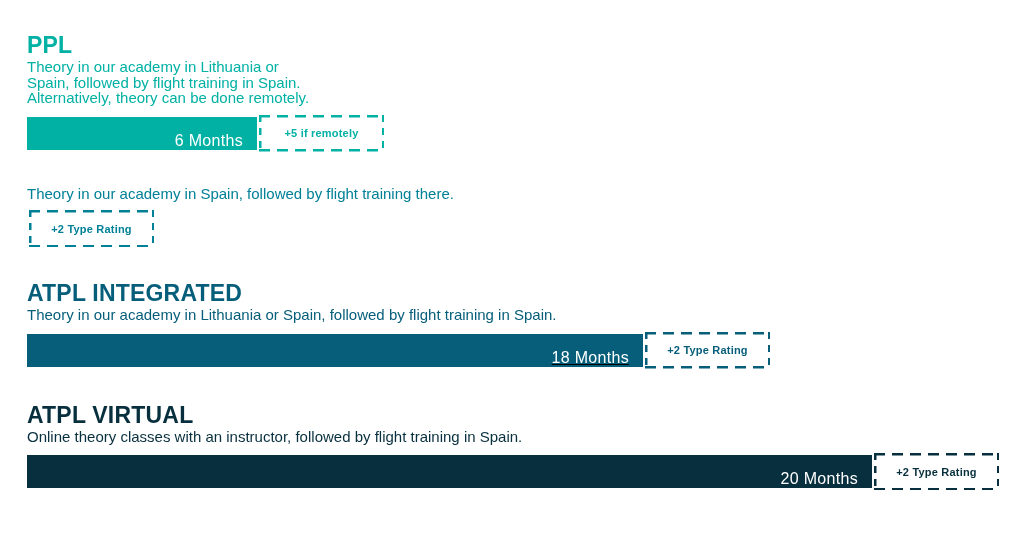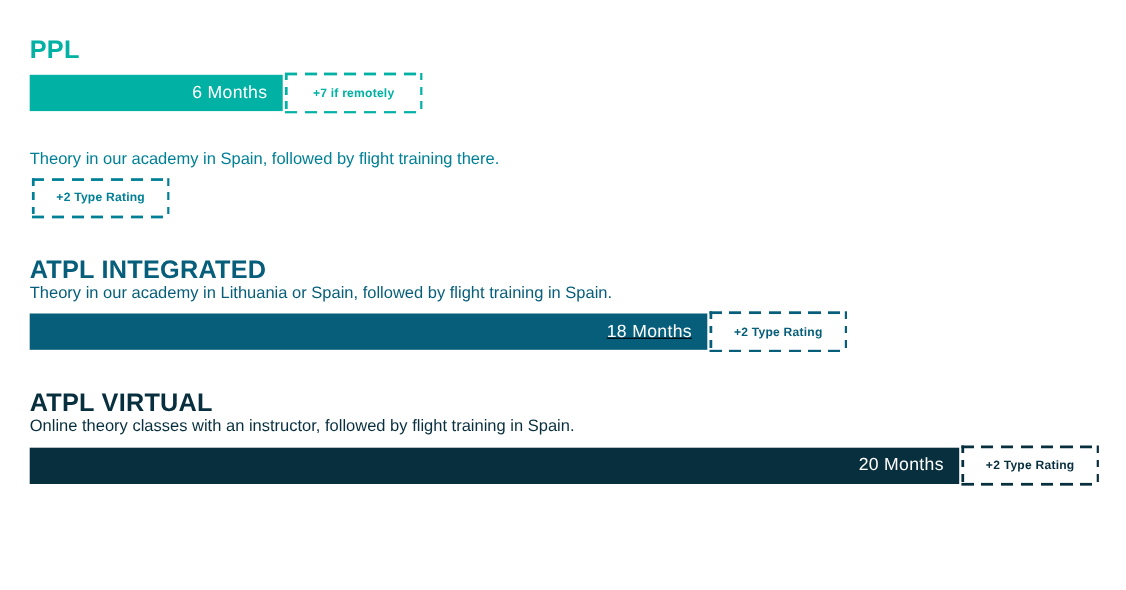--- a/index.html
+++ b/index.html
@@ -40,21 +40,21 @@
   .bar-row {
     display: flex;
     align-items: center;
     margin-top: 9px;
     height: 37px;
   }
   .duration-bar {
     height: 33px;
     background: var(--c);
     display: flex;
-    align-items: center;
+    align-items: flex-end;
     justify-content: flex-end;
     box-sizing: border-box;
     padding-right: 14px;
     flex: 0 0 auto;
   }
   .duration-label {
     color: #ffffff;
     font-size: 16px;
     font-weight: 500;
     letter-spacing: 0.3px;
@@ -86,26 +86,29 @@
     white-space: nowrap;
   }
 </style>
 </head>
 <body>
 
 <div class="page">
 
   <section class="program" style="--c: #00b1a4;">
     <h2 class="program-title">PPL</h2>
+    <p class="program-desc">Theory in our academy in Lithuania or
+Spain, followed by flight training in Spain.
+Alternatively, theory can be done remotely.</p>
     <div class="bar-row">
       <div class="duration-bar" style="width: 230px;">
         <span class="duration-label">6 Months</span>
       </div>
       <div class="extra-box">
-        <span class="extra-label">+7 if remotely</span>
+        <span class="extra-label">+5 if remotely</span>
       </div>
     </div>
   </section>
 
   <section class="program" style="--c: #008097;">
     <p class="program-desc">Theory in our academy in Spain, followed by flight training there.</p>
     <div class="bar-row">
       <div class="extra-box">
         <span class="extra-label">+2 Type Rating</span>
       </div>

